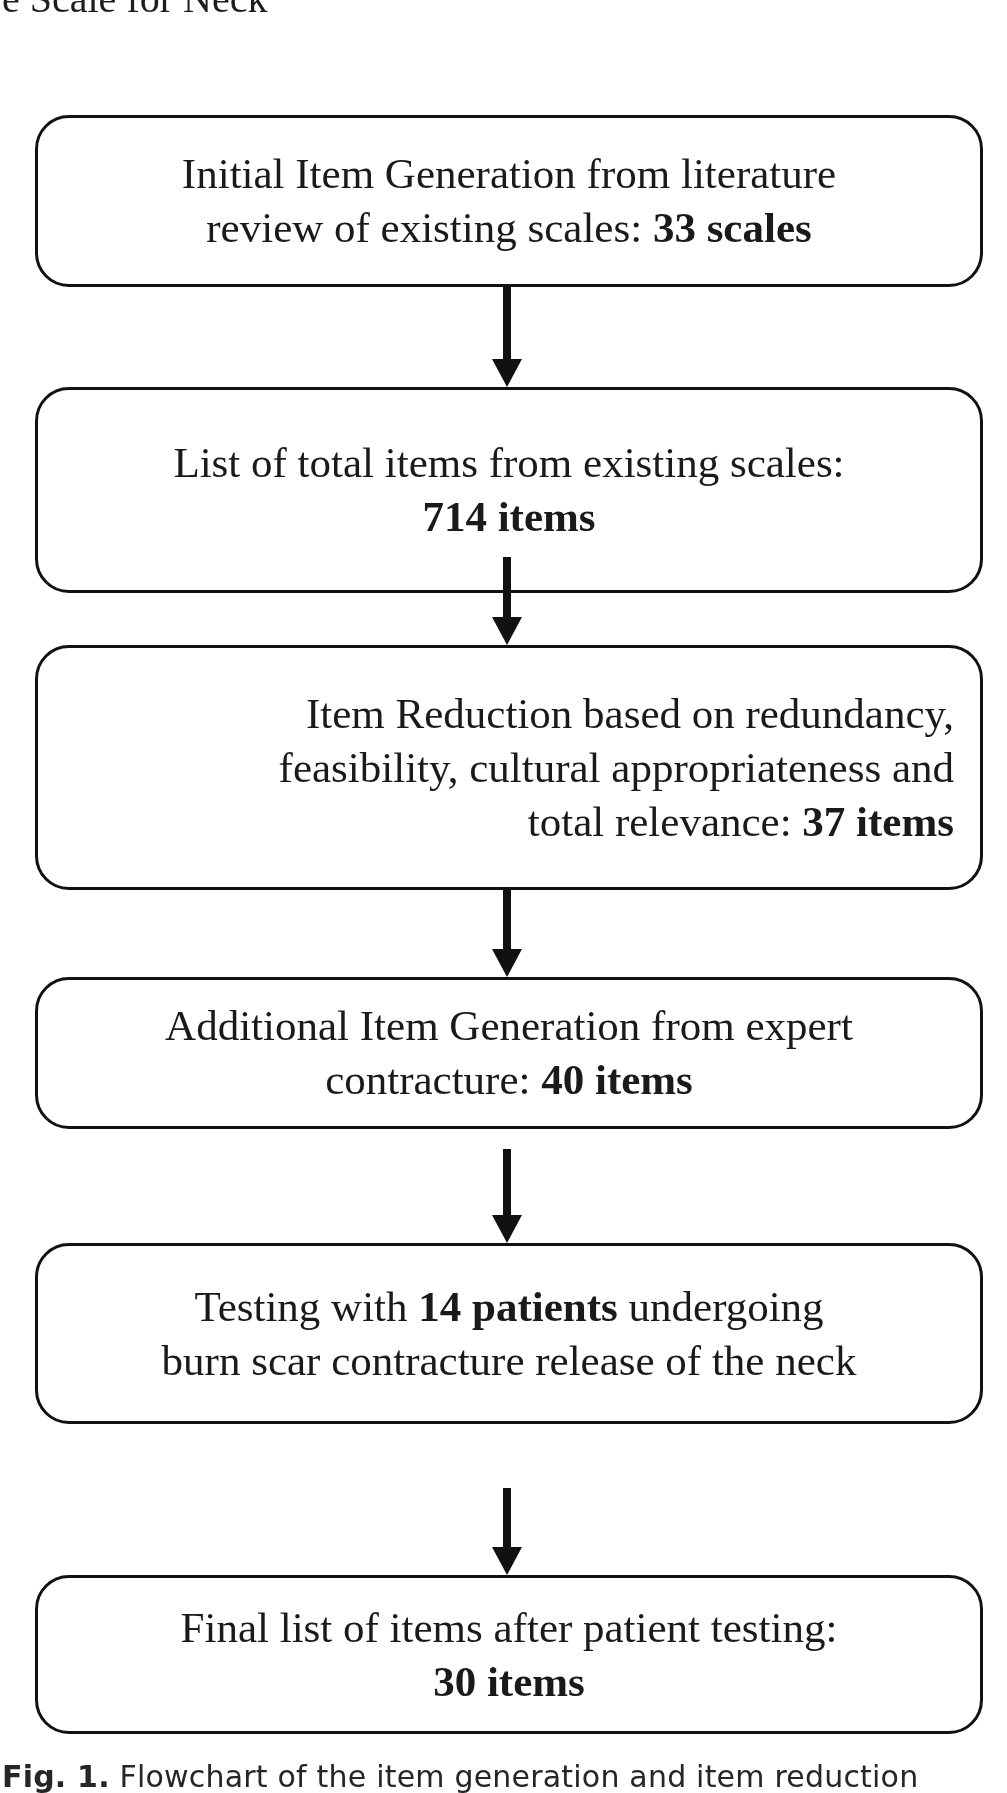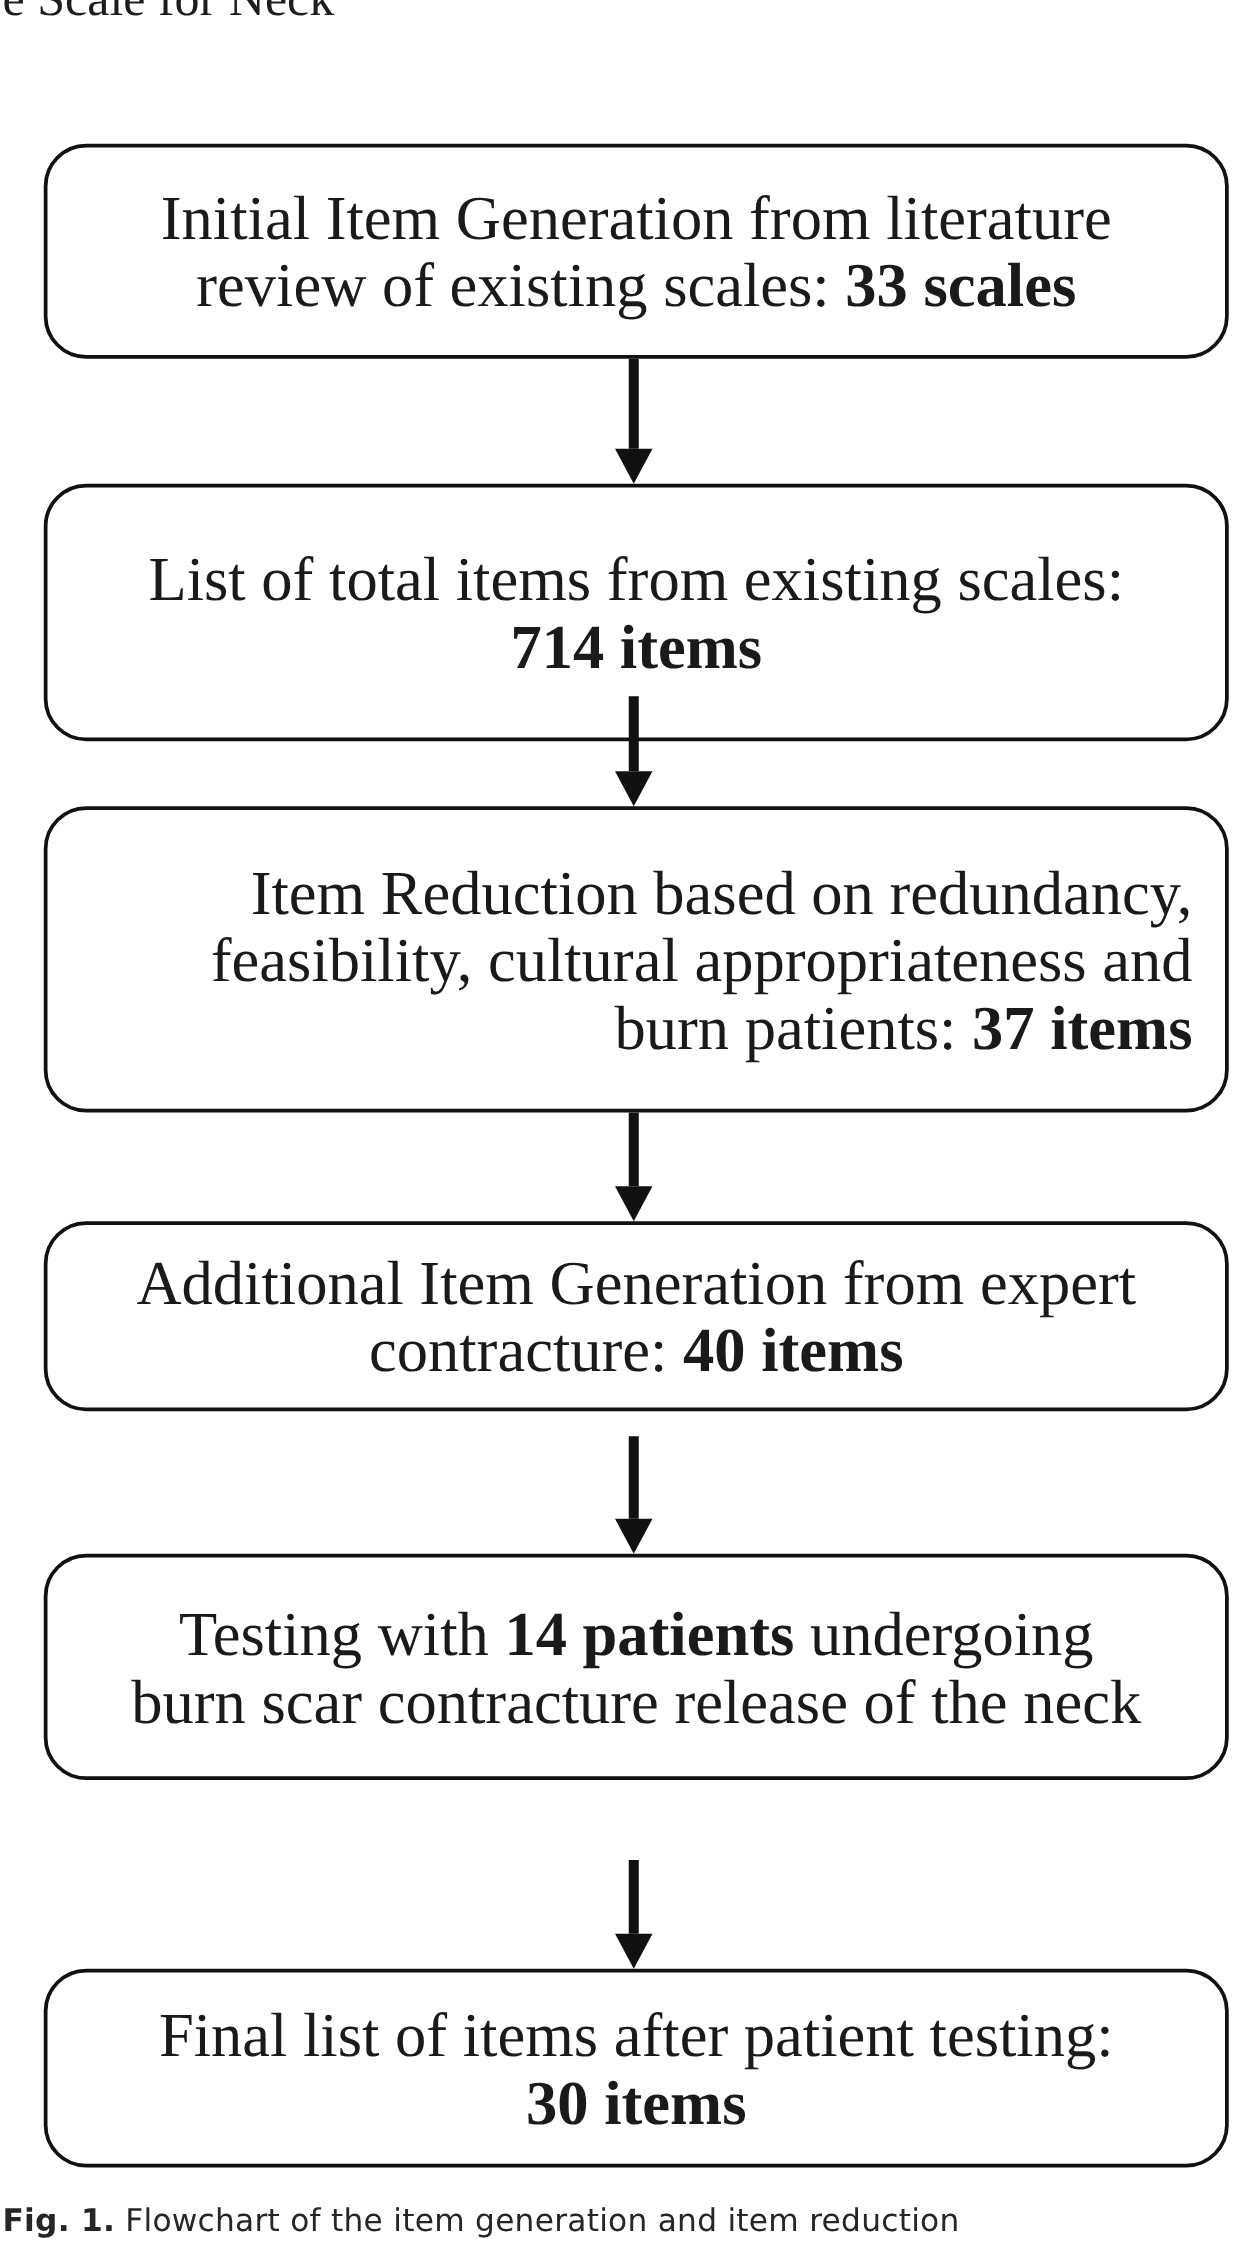--- a/index.html
+++ b/index.html
@@ -52,21 +52,21 @@
     border-radius: 34px;
     background: #ffffff;
     display: flex;
     align-items: center;
     justify-content: center;
     text-align: center;
   }
   .node .node-text {
     display: block;
     width: 100%;
-    font-size: 50px;
+    font-size: 43px;
     line-height: 54px;
     letter-spacing: 0px;
     padding: 0 26px;
     box-sizing: border-box;
     font-weight: 400;
   }
   .node .node-text b {
     font-weight: 700;
   }
 
@@ -115,21 +115,21 @@
 
   
   .caption {
     position: absolute;
     left: 2px;
     top: 1757px;
     width: 1005px;
     height: 36px;
     overflow: hidden;
     font-family: "DejaVu Sans", "Liberation Sans", sans-serif;
-    font-size: 25px;
+    font-size: 30px;
     line-height: 40px;
     color: #262626;
     white-space: nowrap;
     letter-spacing: 0.2px;
   }
   .caption b {
     font-weight: 700;
   }
 </style>
 </head>
@@ -153,21 +153,21 @@
   <div class="node" id="node-2">
     <span class="node-text"><span>List of total items from existing scales:</span><br><b>714 items</b></span>
   </div>
 
   <div class="connector" id="conn-2">
     <div class="shaft"></div>
     <div class="head"></div>
   </div>
 
   <div class="node" id="node-3">
-    <span class="node-text"><span>Item Reduction based on redundancy,</span><br><span>feasibility, cultural appropriateness and</span><br><span>burn patients: </span><b>37 items</b></span>
+    <span class="node-text"><span>Item Reduction based on redundancy,</span><br><span>feasibility, cultural appropriateness and</span><br><span>total relevance: </span><b>37 items</b></span>
   </div>
 
   <div class="connector" id="conn-3">
     <div class="shaft"></div>
     <div class="head"></div>
   </div>
 
   <div class="node" id="node-4">
     <span class="node-text"><span>Additional Item Generation from expert</span><br><span>contracture: </span><b>40 items</b></span>
   </div>

